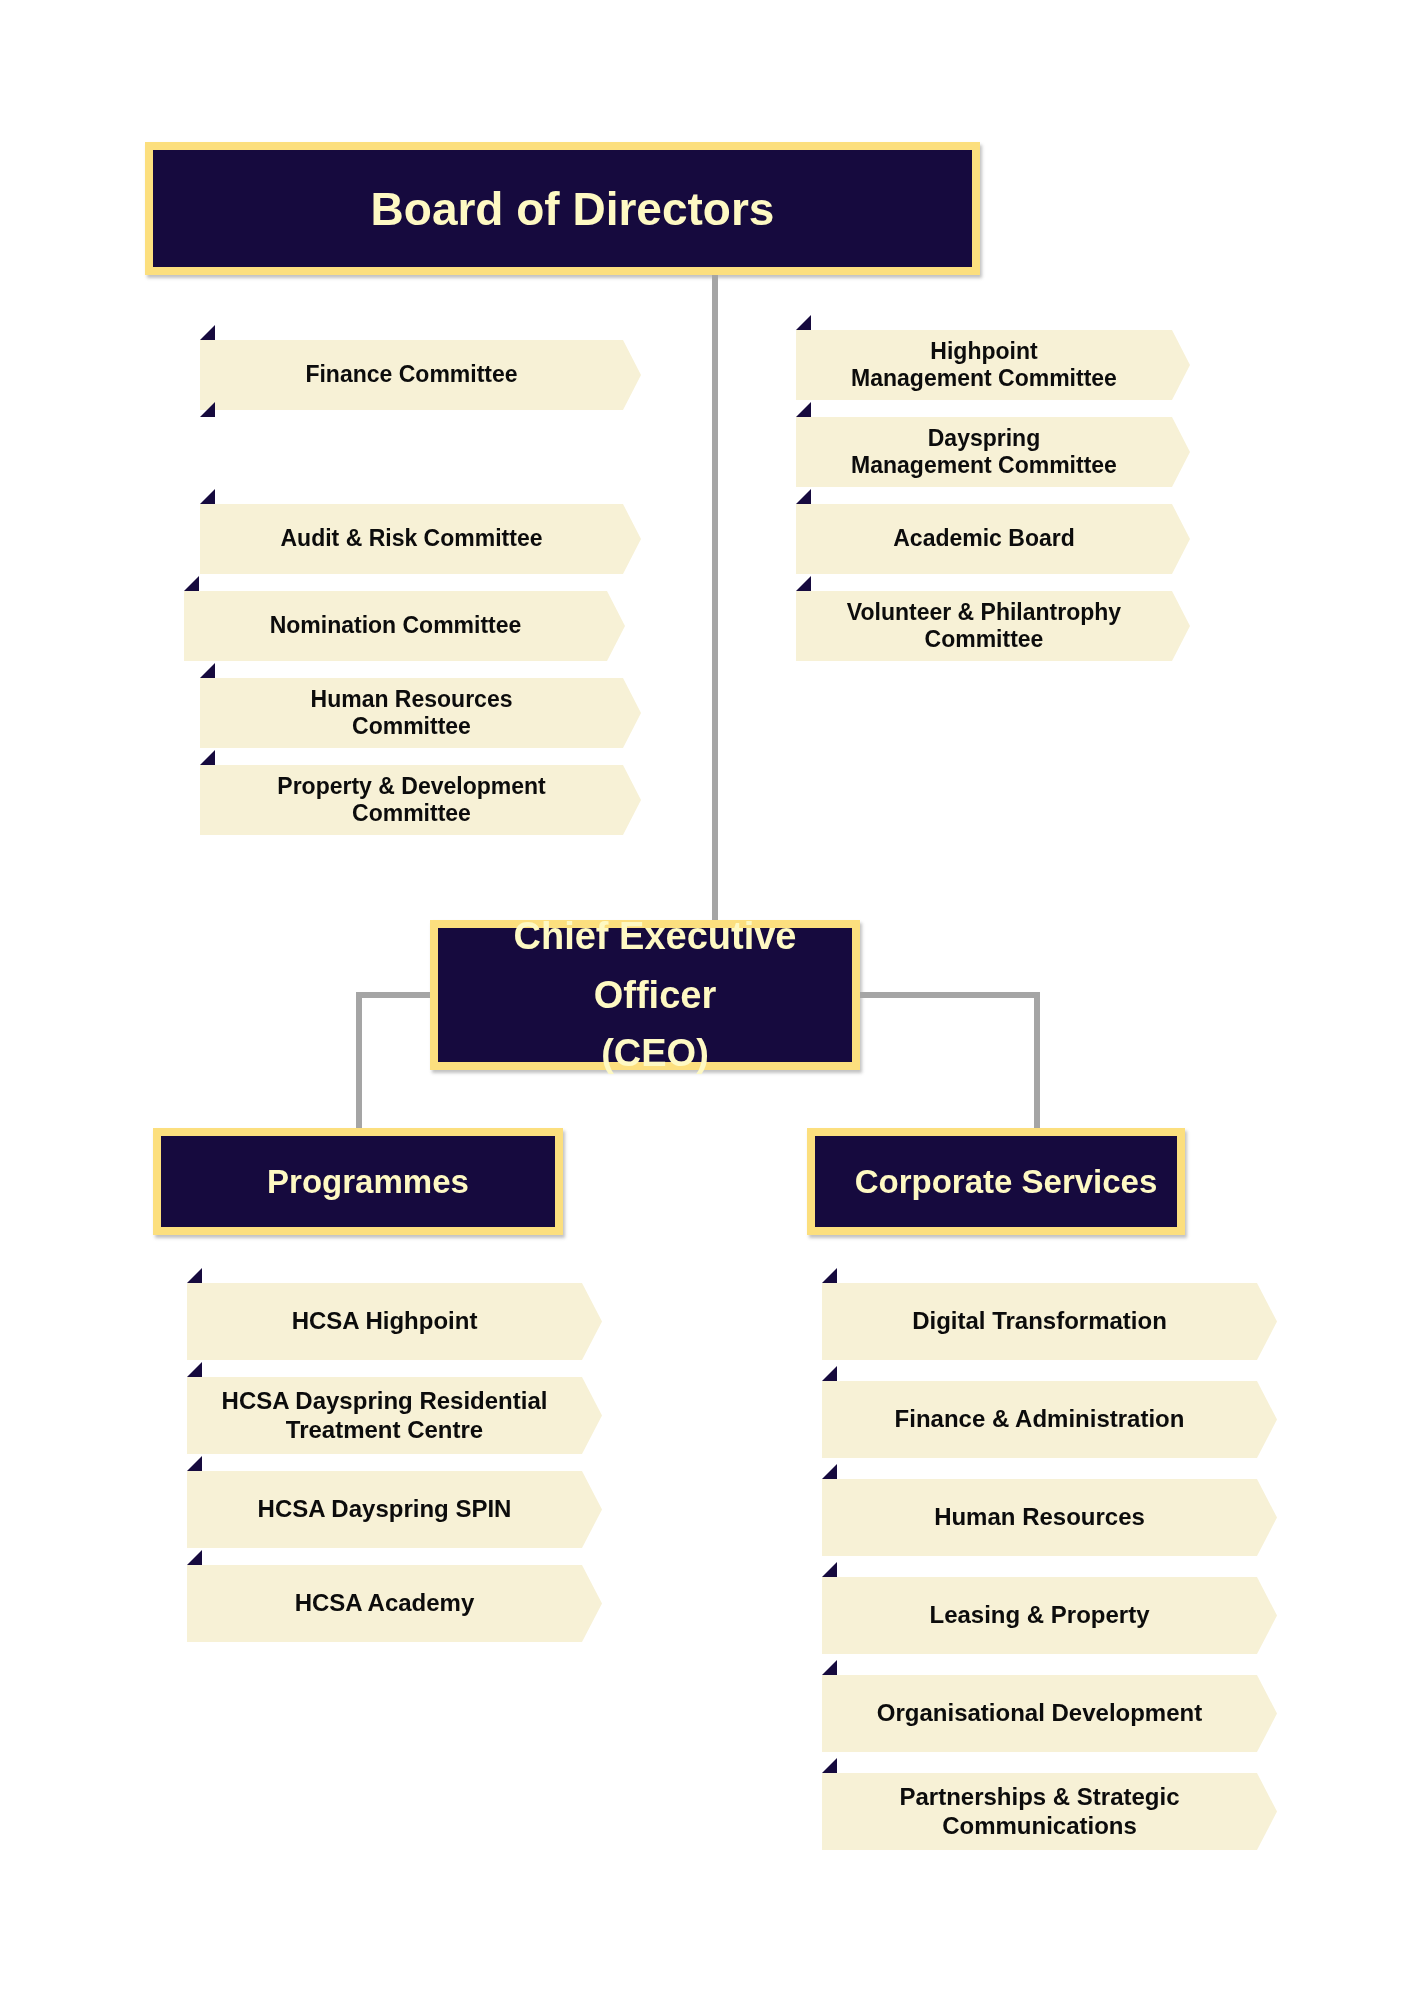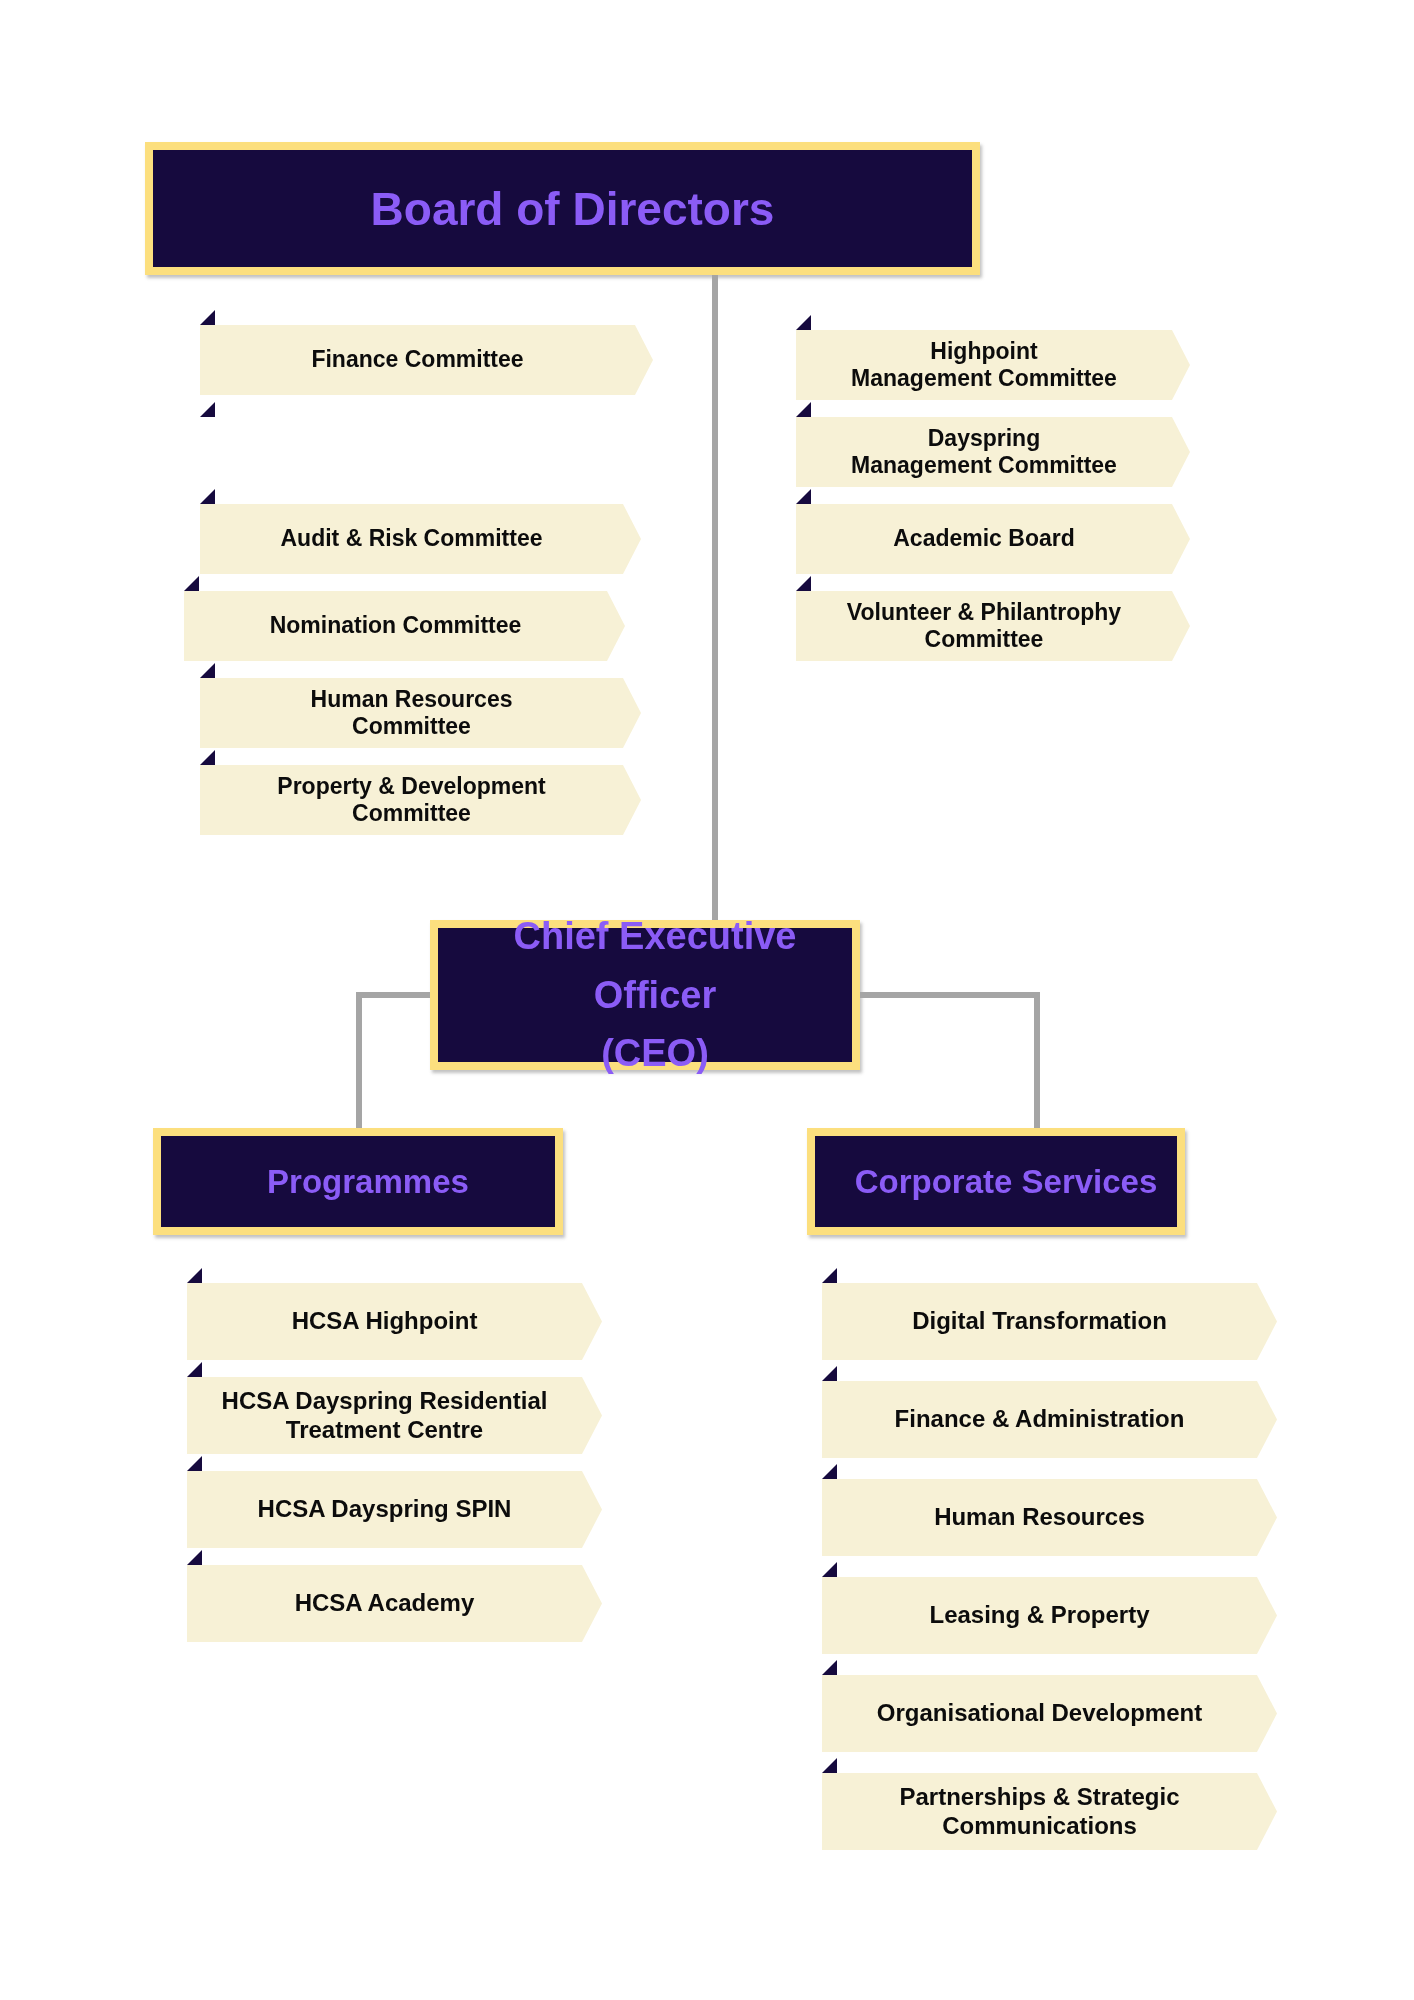--- a/index.html
+++ b/index.html
@@ -14,21 +14,21 @@
   
   .panel{
     position:absolute;
     background:#160a3e;
     border:8px solid #fcdf7e;
     box-shadow:2px 3px 3px rgba(120,120,120,.45);
     display:flex;
     align-items:center;
     justify-content:center;
     text-align:center;
-    color:#8b5cf6;
+    color:#fef9c3;
     font-weight:bold;
     box-sizing:border-box;
     white-space:pre-line;
     padding-left:20px;
   }
   
   .flag-wrap{position:absolute;}
   .corner{
     position:absolute;
     left:0;top:0;
@@ -64,21 +64,21 @@
 <body>
 
 <div class="canvas">
 
   <div class="panel t-board" style="left:145px;top:142px;width:835px;height:133px;">
     <span>Board of Directors</span>
   </div>
 
   <div class="line" style="left:712px;top:275px;width:6px;height:645px;"></div>
 
-  <div class="flag-wrap" style="left:200px;top:310px;width:441px;height:85px;padding-left:12px;">
+  <div class="flag-wrap" style="left:200px;top:325px;width:441px;height:85px;">
     <i class="corner"></i>
     <div class="flag tip18 fs-committee">Finance Committee</div>
   </div>
   <div class="flag-wrap" style="left:200px;top:402px;width:441px;height:85px;">
     <i class="corner"></i>
   </div>
   <div class="flag-wrap" style="left:200px;top:489px;width:441px;height:85px;">
     <i class="corner"></i>
     <div class="flag tip18 fs-committee">Audit &amp; Risk Committee</div>
   </div>

